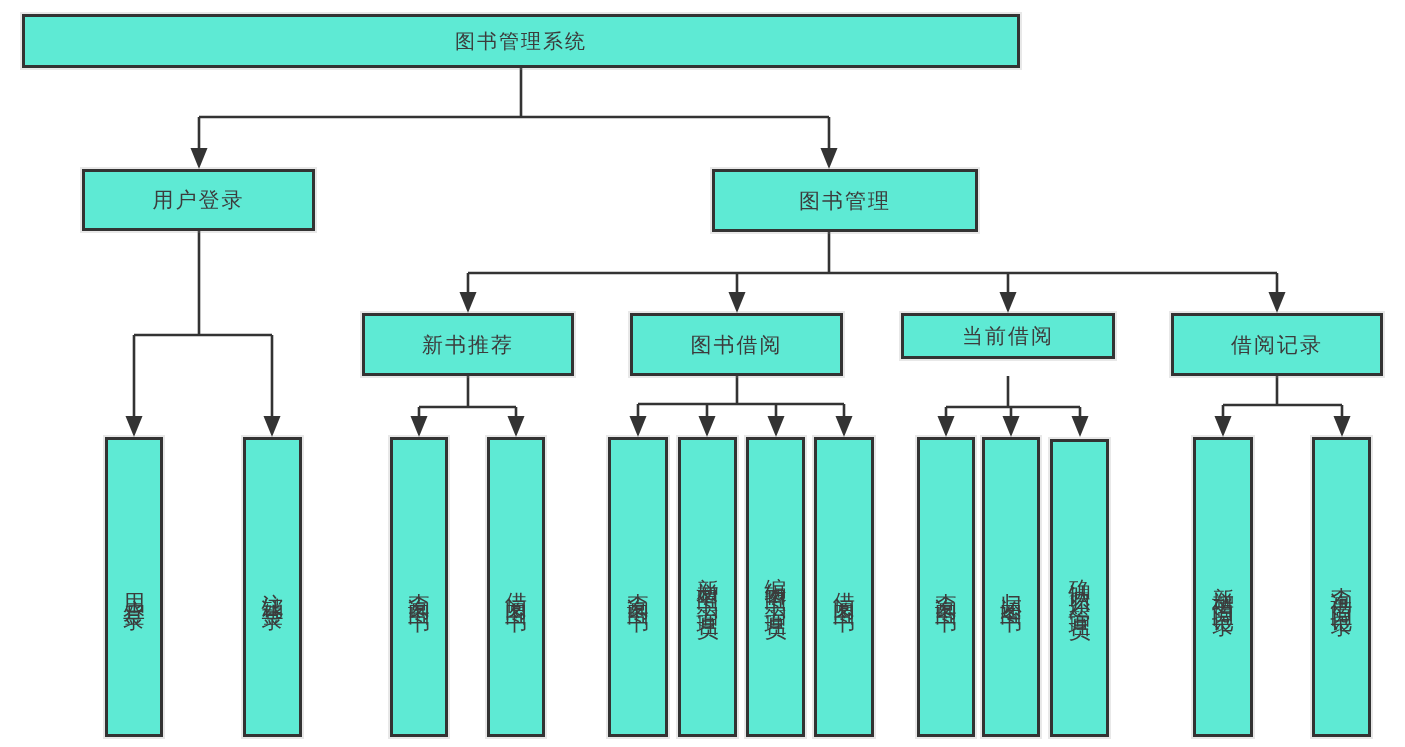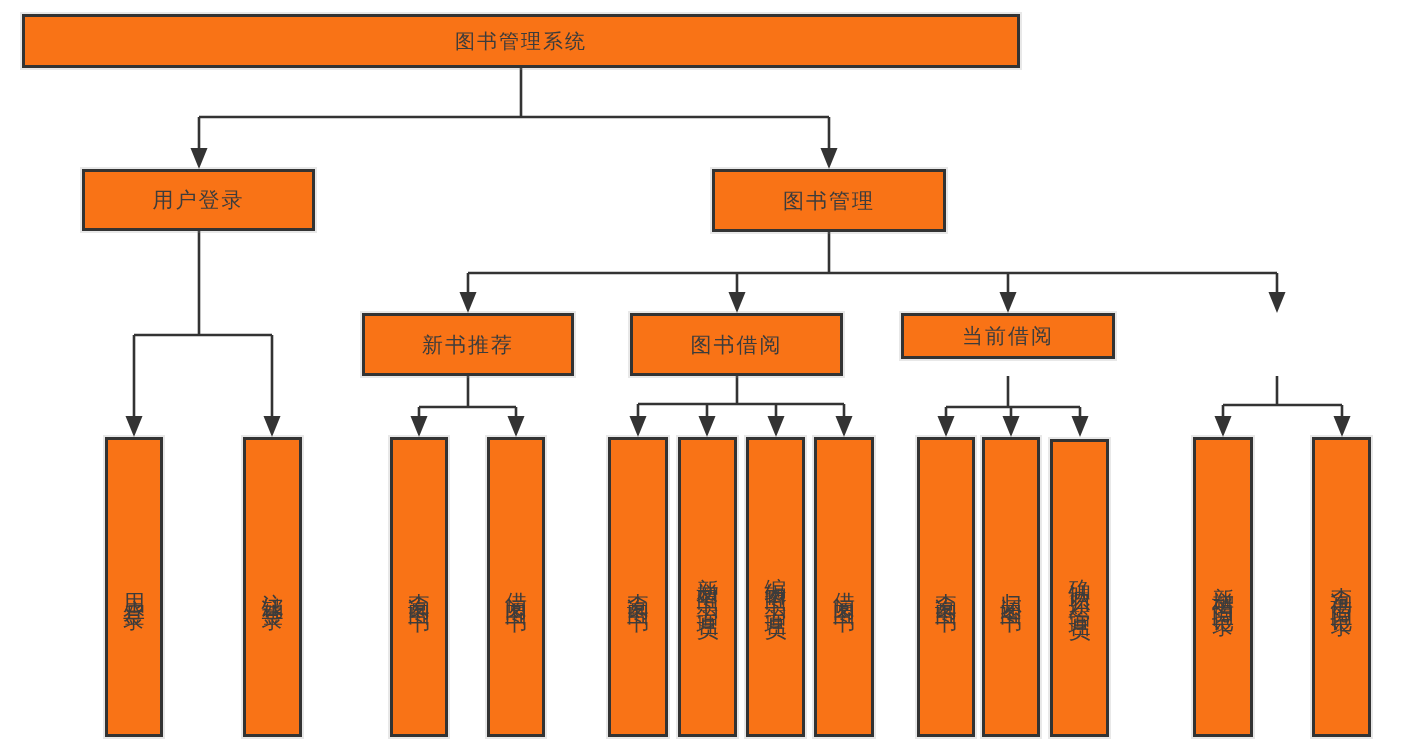--- a/index.html
+++ b/index.html
@@ -7,21 +7,21 @@
   body {
     position: relative;
     background: #ffffff;
     font-family: "Liberation Sans", "DejaVu Sans", sans-serif;
     overflow: hidden;
   }
   #stage { position: absolute; left: 0; top: 0; width: 1405px; height: 747px; }
   #connectors { position: absolute; left: 0; top: 0; z-index: 0; }
   .node {
     position: absolute;
-    background: #f97316;
+    background: #5eead4;
     border: 3px solid #333333;
     box-shadow: 0 0 0 2px rgba(150,150,150,0.22);
     display: flex;
     align-items: center;
     justify-content: center;
     z-index: 1;
     color: #3c3c3c;
   }
   .node.h span {
     font-size: 21px;
@@ -98,32 +98,35 @@
       </g>
     </svg>
 
   <div class="node h root" style="left:22px;top:14px;width:998px;height:54px">
     <span>图书管理系统</span>
   </div>
 
   <div class="node h" style="left:82px;top:169px;width:233px;height:62px">
     <span>用户登录</span>
   </div>
-  <div class="node h" style="left:712px;top:169px;width:234px;height:63px">
+  <div class="node h" style="left:712px;top:169px;width:266px;height:63px">
     <span>图书管理</span>
   </div>
 
   <div class="node h" style="left:630px;top:313px;width:213px;height:63px">
     <span>图书借阅</span>
   </div>
   <div class="node h" style="left:362px;top:313px;width:212px;height:63px">
     <span>新书推荐</span>
   </div>
   <div class="node h" style="left:901px;top:313px;width:214px;height:46px">
     <span>当前借阅</span>
+  </div>
+  <div class="node h" style="left:1171px;top:313px;width:212px;height:63px">
+    <span>借阅记录</span>
   </div>
 
   <div class="node v" style="left:105px;top:437px;width:58px;height:300px">
     <span>用户登录</span>
   </div>
   <div class="node v" style="left:243px;top:437px;width:59px;height:300px">
     <span>注销登录</span>
   </div>
 
   <div class="node v" style="left:390px;top:437px;width:58px;height:300px">

